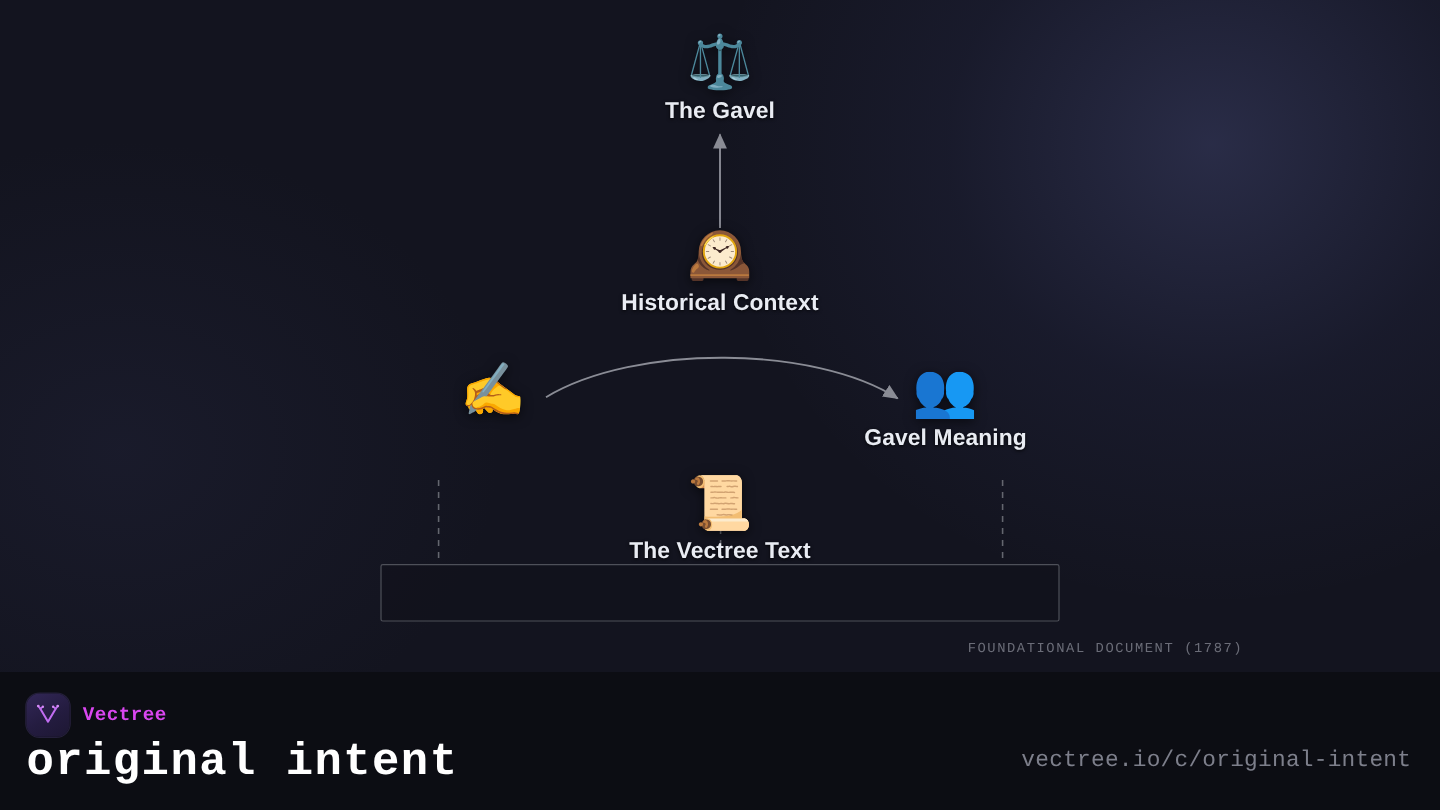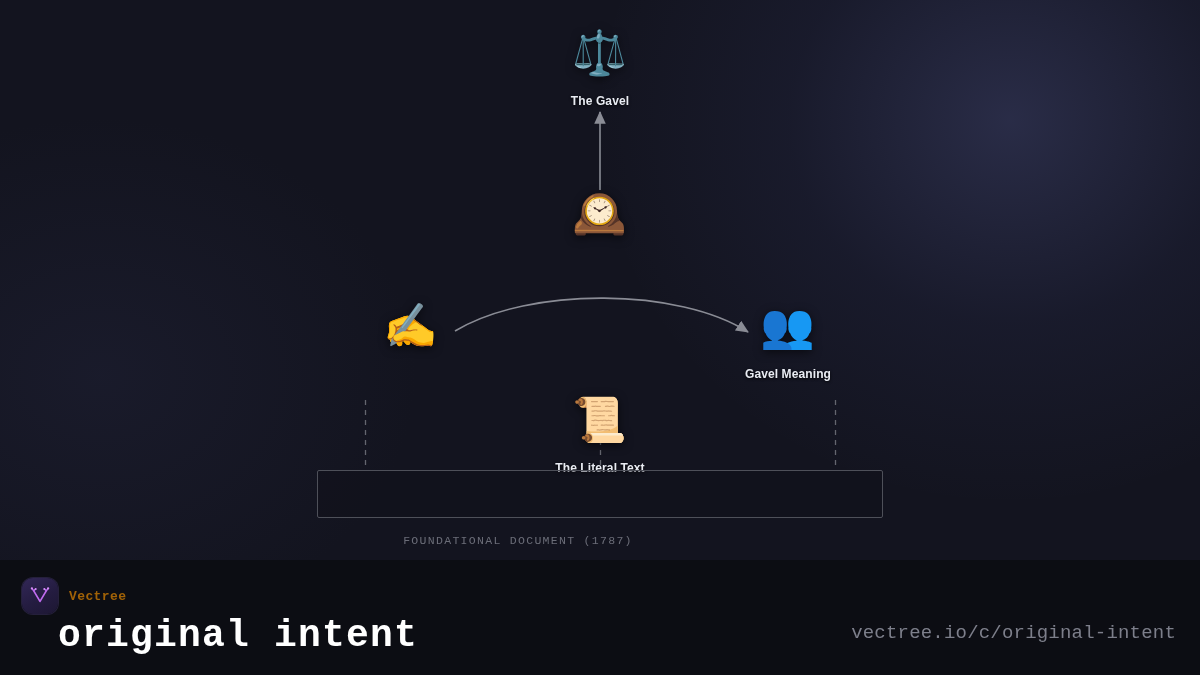--- a/index.html
+++ b/index.html
@@ -57,42 +57,42 @@
   }
   .node .emoji {
     font-family:"DejaVu Sans", sans-serif;
     font-size:44px;
     line-height:50px;
     display:block;
     filter:drop-shadow(0 2px 5px rgba(0,0,0,0.6));
   }
   .node .nlabel {
     display:block;
-    margin-top:16px;
+    margin-top:4px;
     font-family:"Liberation Sans", sans-serif;
-    font-size:12px;
+    font-size:19px;
     font-weight:bold;
     color:#e9ecf3;
     letter-spacing:0.1px;
     text-shadow:0 1px 3px rgba(0,0,0,0.85);
   }
 
   
   #foundation-box {
     position:absolute;
     left:317px; top:470px;
     width:566px; height:48px;
     border:1.5px solid #4e5059;
     border-radius:2px;
     background:rgba(13,14,22,0.35);
   }
   #foundation-caption {
     position:absolute;
     left:0; top:534px; width:1036px;
-    text-align:center;
+    text-align:right;
     font-family:"Liberation Mono", monospace;
     font-size:11.5px;
     letter-spacing:1.3px;
     color:#6b6d78;
   }
 
   
   #footer {
     position:absolute;
     left:0; top:560px;
@@ -105,34 +105,33 @@
   }
   #logo-badge {
     width:36px; height:36px;
     border-radius:11px;
     background:linear-gradient(150deg,#322757 0%,#241c40 55%,#1d1733 100%);
     display:flex; align-items:center; justify-content:center;
     box-shadow:0 0 0 1px rgba(140,110,220,0.20);
   }
   #brand-name {
     font-family:"Liberation Mono", monospace;
-    font-size:13px;
+    font-size:16px;
     font-weight:bold;
-    color:#a16207;
+    color:#d946ef;
     letter-spacing:0.4px;
   }
   #headline {
     position:absolute; left:22px; top:54px;
     font-family:"Liberation Mono", monospace;
     font-size:38px;
     font-weight:bold;
     color:#ffffff;
     letter-spacing:1.2px;
     white-space:nowrap;
-    margin-left:36px;
   }
   #footer-url {
     position:absolute; right:24px; top:622px;
     font-family:"Liberation Mono", monospace;
     font-size:19px;
     color:#7d7f8b;
     letter-spacing:0.2px;
   }
 </style>
 </head>
@@ -161,34 +160,35 @@
       <line x1="835.5" y1="400" x2="835.5" y2="469" stroke="#64666f" stroke-width="1.3" stroke-dasharray="5 5"></line>
     </svg>
 
     <div class="node" style="left:600px; top:28px;">
       <span class="emoji">⚖️</span>
       <span class="nlabel">The Gavel</span>
     </div>
 
     <div class="node" style="left:600px; top:188px;">
       <span class="emoji">🕰️</span>
+      <span class="nlabel">Historical Context</span>
     </div>
 
     <div class="node" style="left:411px; top:301px;">
       <span class="emoji">✍️</span>
     </div>
 
     <div class="node" style="left:788px; top:301px;">
       <span class="emoji">👥</span>
       <span class="nlabel">Gavel Meaning</span>
     </div>
 
     <div class="node" style="left:600px; top:395px;">
       <span class="emoji">📜</span>
-      <span class="nlabel">The Literal Text</span>
+      <span class="nlabel">The Vectree Text</span>
     </div>
 
     <div id="foundation-box"></div>
     <div id="foundation-caption">FOUNDATIONAL DOCUMENT (1787)</div>
   </div>
 
   <div id="footer">
 
     <div id="brand">
       <div id="logo-badge">

